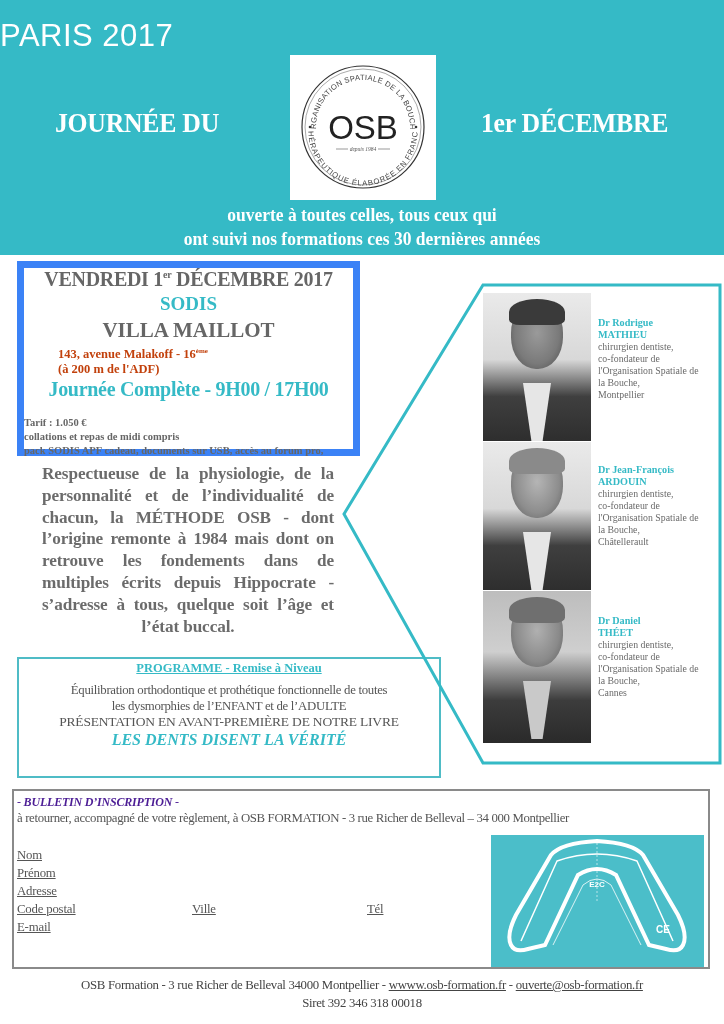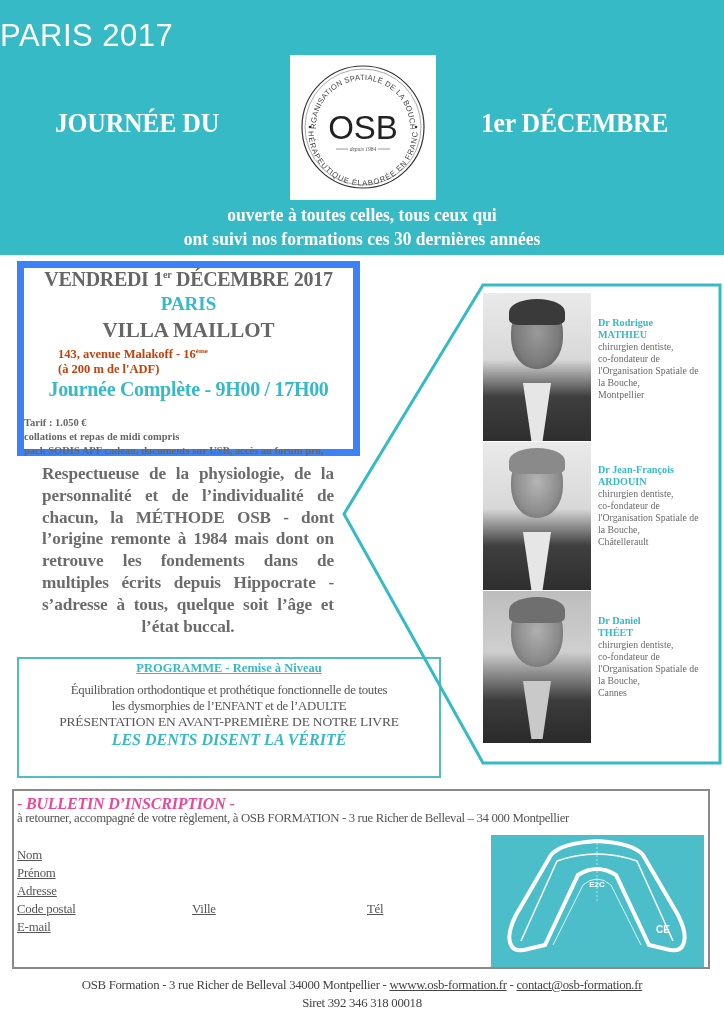--- a/index.html
+++ b/index.html
@@ -37,21 +37,21 @@
 
   .doctor { position: absolute; left: 483px; width: 230px; }
   .doc-photo { position: absolute; left: 0; top: 0; width: 108px; height: 148px; background: linear-gradient(180deg, #eaeaea 0%, #d8d8d8 45%, #3f3f3f 70%, #2e2e2e 100%); overflow: hidden; }
   .doc-photo .head { position: absolute; left: 28px; top: 10px; width: 52px; height: 66px; border-radius: 45% 45% 48% 48%; background: radial-gradient(ellipse at 50% 45%, #9a9a9a 0%, #7a7a7a 60%, #4a4a4a 100%); }
   .doc-photo .hair { position: absolute; left: 26px; top: 6px; width: 56px; height: 26px; border-radius: 50% 50% 20% 20%; background: #3a3a3a; }
   .doc-photo .shirt { position: absolute; left: 40px; top: 90px; width: 28px; height: 58px; background: #e6e6e6; clip-path: polygon(0 0, 100% 0, 70% 100%, 30% 100%); }
   .doc-info { position: absolute; left: 115px; top: 30px; width: 125px; font-size: 9.8px; line-height: 12px; color: #6a6a6a; }
   .doc-name { font-size: 10.2px; font-weight: bold; color: #35bac6; line-height: 12px; }
 
   .bulletin { position: absolute; left: 12px; top: 789px; width: 698px; height: 180px; border: 2px solid #8a8a8a; border-top-width: 2px; }
-  .bul-title { position: absolute; left: 3px; top: 4px; font-size: 16px; font-style: italic; font-weight: bold; color: #ec4899; letter-spacing: -0.2px; }
+  .bul-title { position: absolute; left: 3px; top: 4px; font-size: 12px; font-style: italic; font-weight: bold; color: #4c1d95; letter-spacing: -0.2px; }
   .bul-title .dash { font-weight: normal; font-style: normal; }
   .bul-return { position: absolute; left: 3px; top: 20px; font-size: 12.8px; color: #555; letter-spacing: -0.35px; white-space: nowrap; }
   .bul-field { position: absolute; font-size: 12.8px; color: #555; text-decoration: underline; letter-spacing: -0.2px; }
   .bul-bank { position: absolute; left: 3px; top: 158px; font-size: 12.8px; color: #555; letter-spacing: -0.3px; white-space: nowrap; }
   .device { position: absolute; left: 477px; top: 44px; width: 213px; height: 132px; background: #4bbec9; }
 
   .footer { position: absolute; left: 0; top: 976px; width: 724px; text-align: center; font-size: 12.8px; color: #444; line-height: 18px; letter-spacing: -0.3px; }
   .footer a { color: #444; text-decoration: underline; }
 </style>
 </head>
@@ -86,21 +86,21 @@
   </div>
 
   <div class="banner-sub">
     <div>ouverte à toutes celles, tous ceux qui</div>
     <div>ont suivi nos formations ces 30 dernières années</div>
   </div>
 </div>
 
 <div class="event-box">
   <div class="ev-day"><span>VENDREDI 1</span><sup>er</sup><span> DÉCEMBRE 2017</span></div>
-  <div class="ev-city">PARIS</div>
+  <div class="ev-city">SODIS</div>
   <div class="ev-venue">VILLA MAILLOT</div>
   <div class="ev-addr">
     <div><span>143, avenue Malakoff - 16</span><sup>ème</sup></div>
     <div>(à 200 m de l'ADF)</div>
   </div>
   <div class="ev-hours">Journée Complète - 9H00 / 17H00</div>
   <div class="ev-price">
     <div>Tarif : 1.050 €</div>
     <div>collations et repas de midi compris</div>
     <div>pack SODIS APF cadeau, documents sur USB, accès au forum pro,</div>
@@ -196,16 +196,16 @@
         <line x1="106" y1="8" x2="106" y2="66" stroke-width="0.6" stroke-dasharray="2,2"></line>
       </g>
       <text x="106" y="52" text-anchor="middle" font-size="8" font-weight="bold" fill="#fff" font-family="Liberation Sans, sans-serif">E2C</text>
       <text x="172" y="98" text-anchor="middle" font-size="10" font-weight="bold" fill="#fff" font-family="Liberation Sans, sans-serif">CE</text>
     </svg>
   </div>
 </div>
 
 <div class="footer">
   <div>
-    <span>OSB Formation - 3 rue Richer de Belleval 34000 Montpellier - </span><a>wwww.osb-formation.fr</a><span> - </span><a>contact@osb-formation.fr</a>
+    <span>OSB Formation - 3 rue Richer de Belleval 34000 Montpellier - </span><a>wwww.osb-formation.fr</a><span> - </span><a>ouverte@osb-formation.fr</a>
   </div>
   <div>Siret 392 346 318 00018</div>
 </div>
 
 </body></html>

